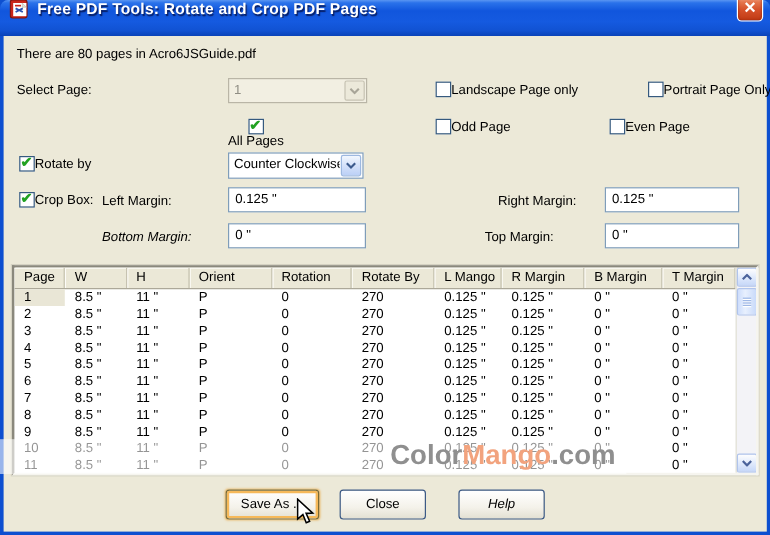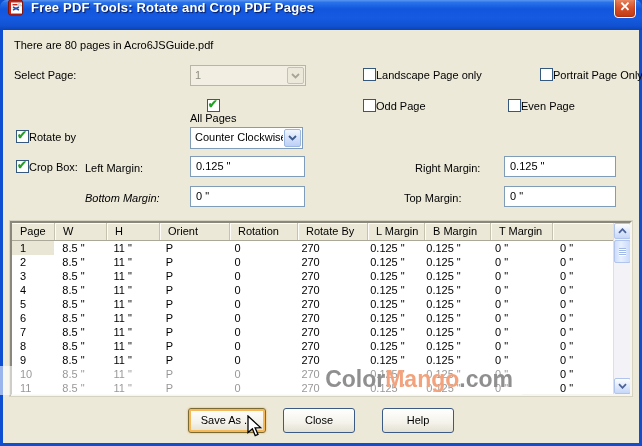--- a/index.html
+++ b/index.html
@@ -214,21 +214,22 @@
 
   <div class="abs grid" style="left:10px; top:221px; width:622px; height:175px;">
     <div style="position:relative; width:100%; height:100%;">
       <div class="grid-head">
           <div class="hcell c0">Page</div>
           <div class="hcell c1">W</div>
           <div class="hcell c2">H</div>
           <div class="hcell c3">Orient</div>
           <div class="hcell c4">Rotation</div>
           <div class="hcell c5">Rotate By</div>
-          <div class="hcell c6">L Margin</div>
+          <div class="hcell c6">L Mango</div>
+          <div class="hcell c7">R Margin</div>
           <div class="hcell c8">B Margin</div>
           <div class="hcell c9">T Margin</div>
         </div>
       <div class="grid-body">
           <div class="trow">
             <div class="tcell c0">1</div>
             <div class="tcell c1">8.5 "</div>
             <div class="tcell c2">11 "</div>
             <div class="tcell c3">P</div>
             <div class="tcell c4">0</div>
@@ -381,19 +382,19 @@
       </div>
     </div>
   </div>
 
   <div class="fade-band">
     <div class="watermark"><span class="color">Color</span><span class="mango">Mango</span><span class="com">.com</span></div>
   </div>
 
   <div class="btn focused" style="left:188px; top:408px; width:78px;">Save As ...</div>
   <div class="btn" style="left:283px; top:408px; width:72px;">Close</div>
-  <div class="btn" style="left:382px; top:408px; width:72px;">Help</div>
+  <div class="btn" style="left:382px; top:408px; width:72px;font-style:italic;">Help</div>
 
   <svg class="cursor" style="left:247px; top:415px;" width="16" height="23" viewBox="0 0 16 23">
     <polygon points="1,1 1,17.5 5.4,13.8 8.2,20.6 11,19.4 8.1,12.8 13.6,12.6" fill="#fff" stroke="#000" stroke-width="1.3" stroke-linejoin="miter"></polygon>
   </svg>
 
 </div>
 
 </body></html>

